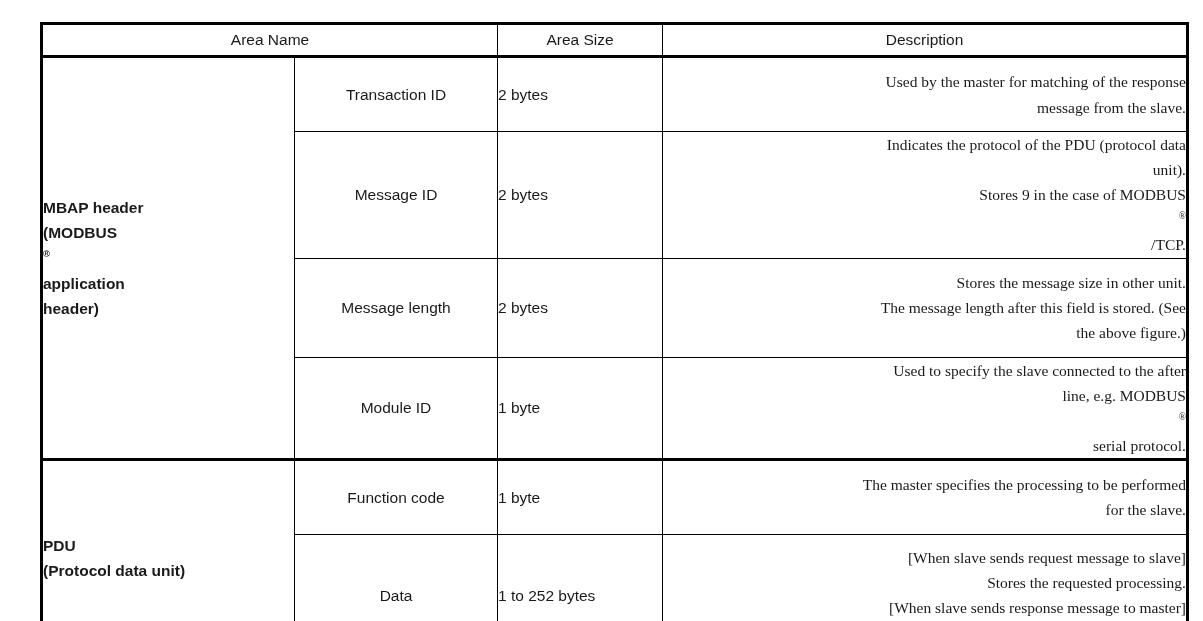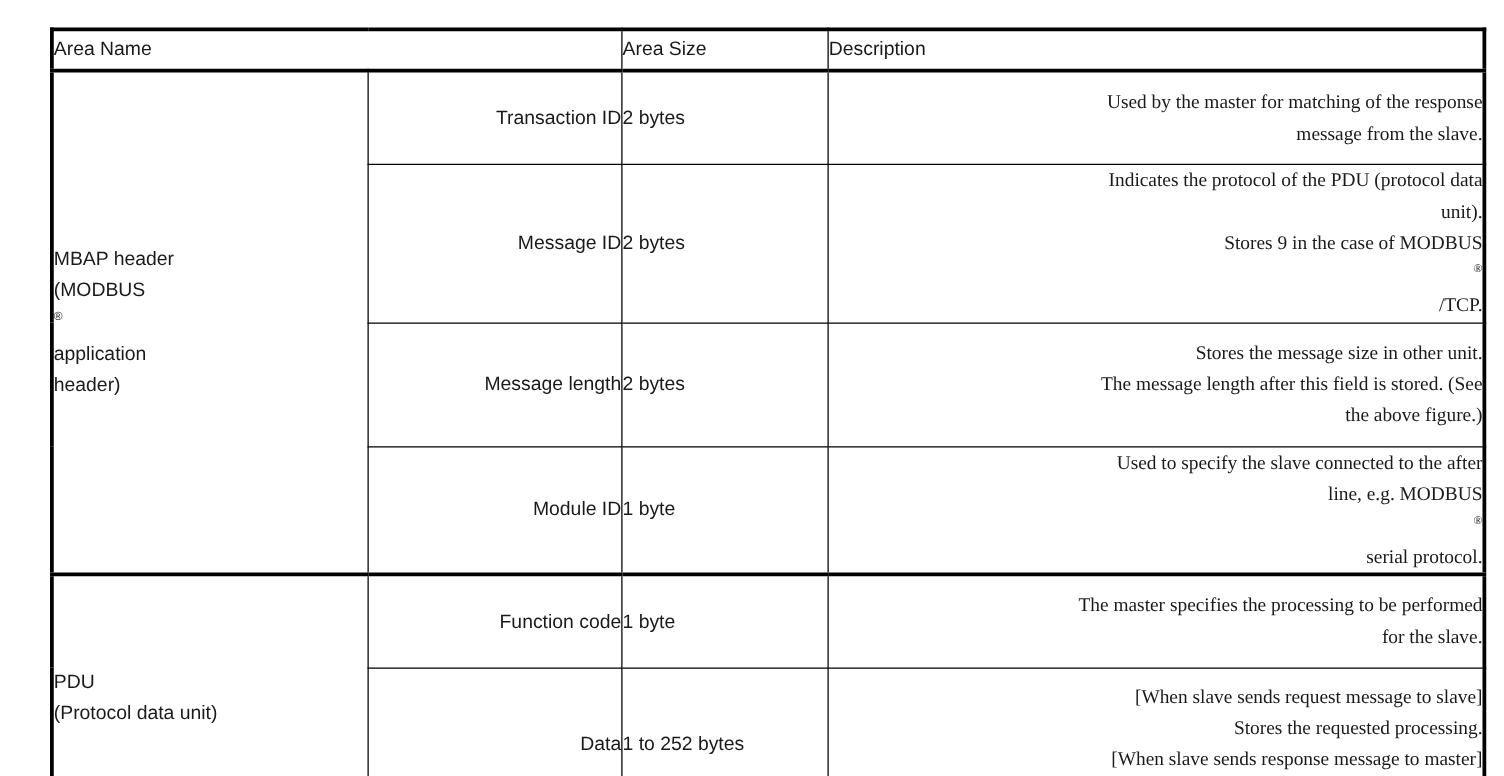--- a/index.html
+++ b/index.html
@@ -49,43 +49,44 @@
     color: #1a1a1a;
   }
 
   
   .spec-table {
     border: 3px solid #000000;
   }
 
   
   .hdr-cell {
-    text-align: left;
+    text-align: center;
     height: 30px;
     border-bottom: 3px solid #000000 !important;
     font-size: 15.5px;
   }
 
   
   .group-cell {
     text-align: left;
     vertical-align: middle;
     padding: 0 0 0 12px;
   }
   .group-cell .grp-lines {
     display: block;
   }
   .group-cell .grp-lines span {
     display: block;
     white-space: nowrap;
+    font-weight: bold;
   }
 
   
   .field-cell {
-    text-align: right;
+    text-align: center;
     padding-left: 14px;
   }
 
   
   .size-cell {
     text-align: left;
   }
 
   
   .desc-cell {

